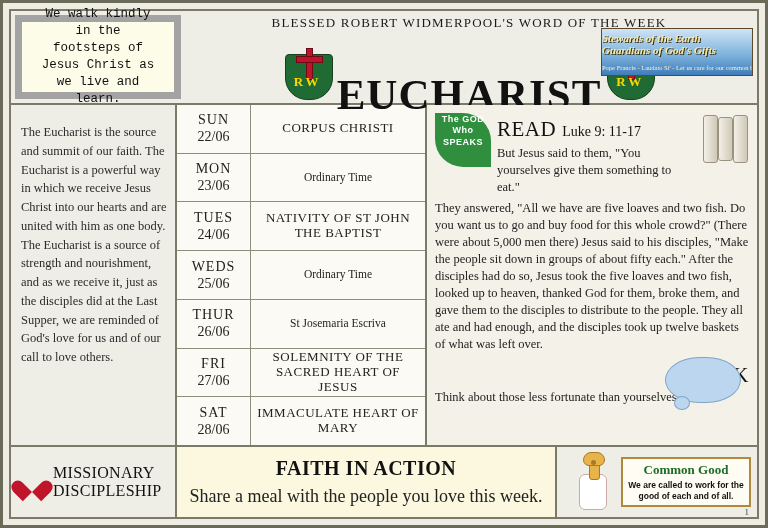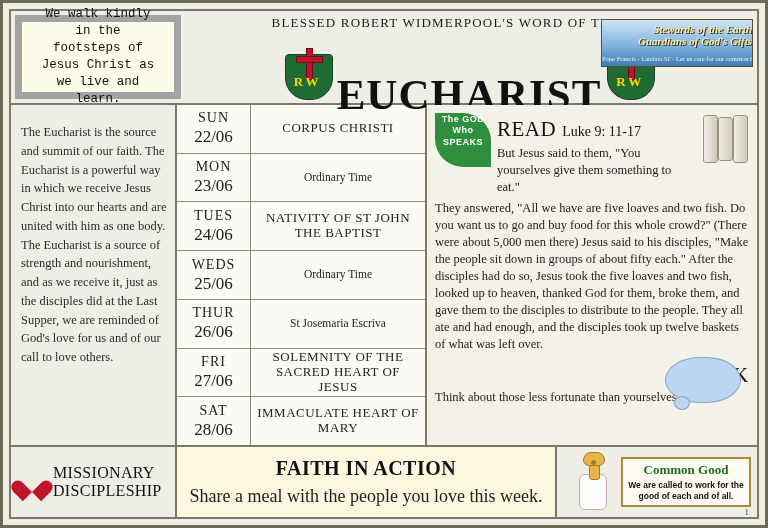--- a/index.html
+++ b/index.html
@@ -103,26 +103,26 @@
     font-family:"Liberation Serif",serif;
     font-weight:bold;
     font-size:43px;
     line-height:1;
     letter-spacing:1px;
     color:#111;
     margin-top:44px;
   }
   .badge{
     position:absolute;
-    right:4px;top:8px;
+    right:4px;top:17px;
     width:150px;height:46px;
     border:1px solid #5c4a2a;
     background:linear-gradient(#cfe3f6,#7fb4dd 55%,#3f7dbb);
     overflow:hidden;
-    text-align:right;
+    text-align:left;
   }
   .badge .b1{
     font-family:"Liberation Serif",serif;
     font-style:italic;font-weight:bold;
     font-size:11px;color:#f5e9a0;
     text-shadow:1px 1px 0 #3a2c12;
     margin-top:3px;
     white-space:nowrap;
   }
   .badge .b2{
@@ -174,21 +174,21 @@
   .cal-day{
     width:74px;
     box-sizing:border-box;
     border-right:1px solid #8d8d7b;
     display:flex;flex-direction:column;
     align-items:center;justify-content:center;
     font-family:"Liberation Serif",serif;
     color:#222;
   }
   .cal-day .dname{font-size:14px;letter-spacing:1px;}
-  .cal-day .ddate{font-size:17px;margin-top:1px;}
+  .cal-day .ddate{font-size:14px;margin-top:1px;}
   .cal-feast{
     flex:1;
     box-sizing:border-box;
     display:flex;align-items:center;justify-content:center;
     text-align:center;
     padding:2px 6px;
     font-family:"Liberation Serif",serif;
     font-size:13px;
     line-height:1.15;
     color:#222;

